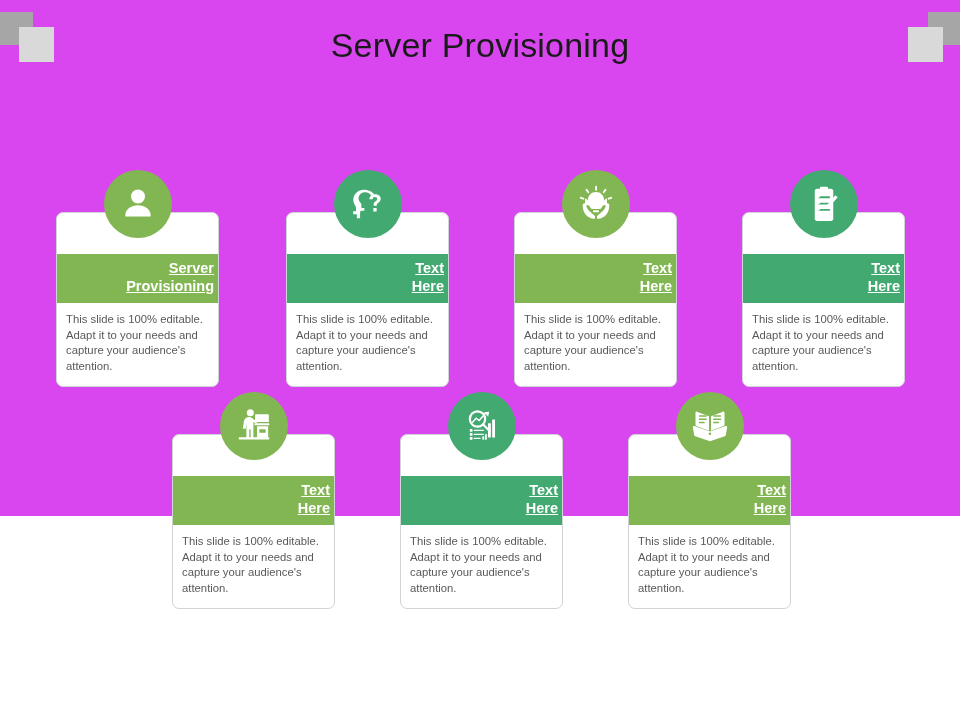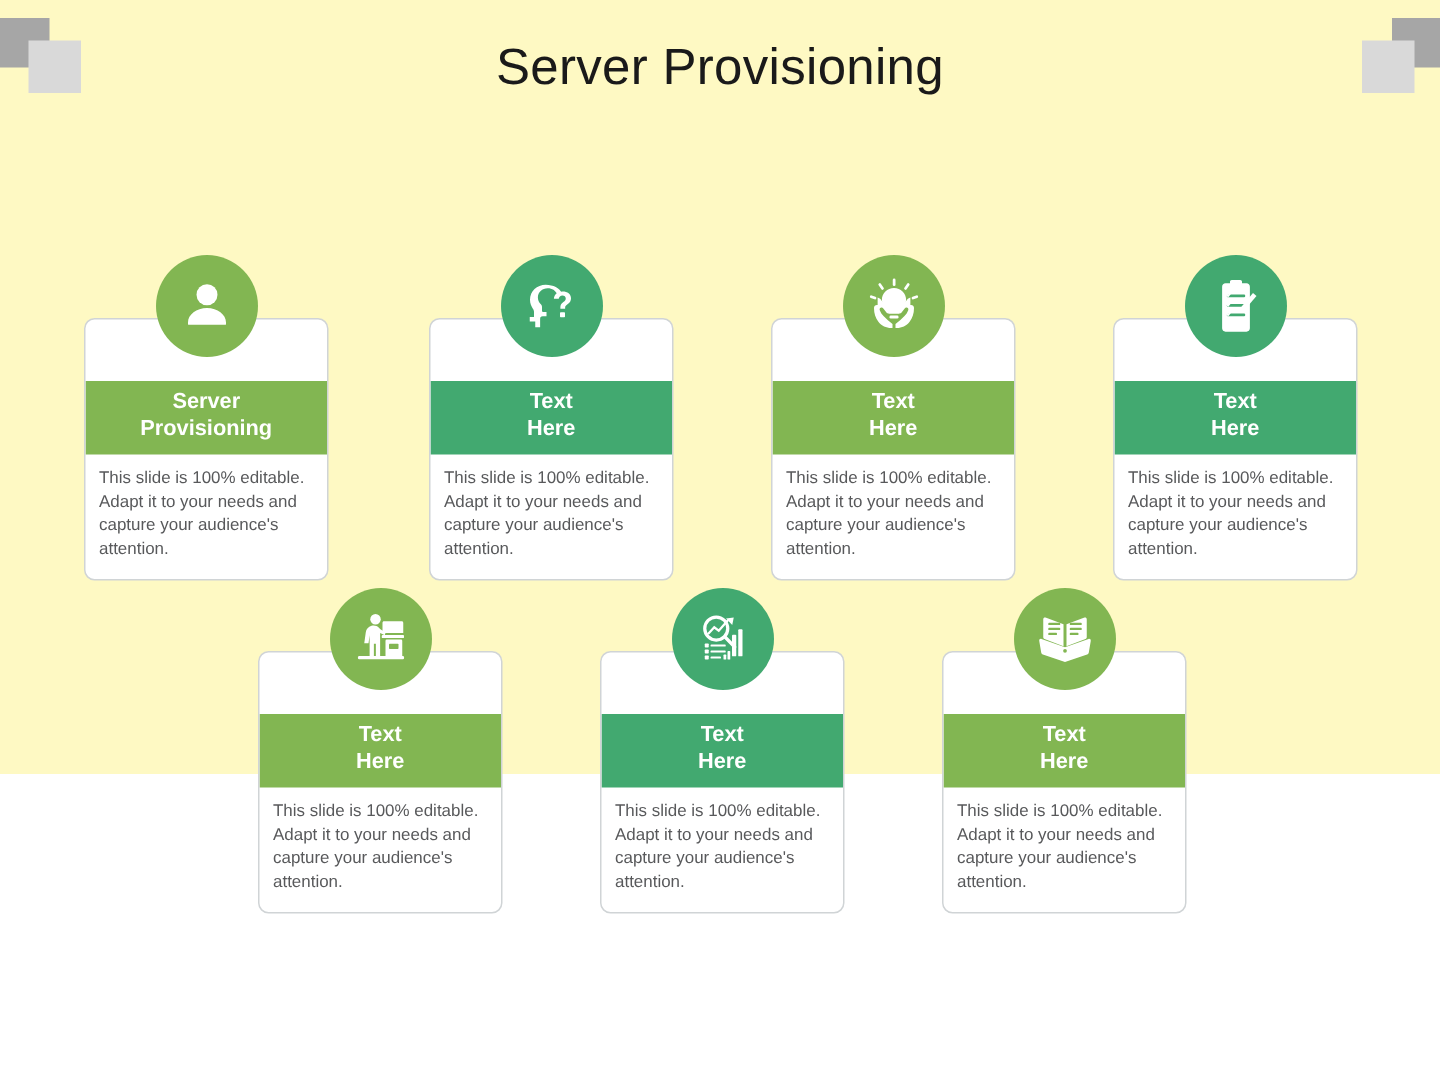--- a/index.html
+++ b/index.html
@@ -9,21 +9,21 @@
     height: 720px;
     background: #ffffff;
     font-family: "Liberation Sans", sans-serif;
     overflow: hidden;
   }
 
   #slide {
     position: relative;
     width: 960px;
     height: 516px;
-    background: #fef9c3;
+    background: #d946ef;
   }
 
   
   .deco { position: absolute; }
   .deco-dark  { background: #a6a6a6; }
   .deco-light { background: #d9d9d9; }
 
   .deco-tl-dark  { left: 0px;   top: 12px; width: 33px; height: 33px; }
   .deco-tl-light { left: 19px;  top: 27px; width: 35px; height: 35px; }
   .deco-tr-dark  { left: 928px; top: 12px; width: 33px; height: 33px; }
@@ -69,25 +69,26 @@
     border-radius: 7px;
     overflow: hidden;
     z-index: 1;
   }
 
   .card-spacer { height: 41px; }
 
   .card-band {
     width: 100%;
     padding: 6px 4px 8px;
-    text-align: center;
+    text-align: right;
     color: #ffffff;
     font-size: 14.5px;
     font-weight: bold;
     line-height: 1.22;
+    text-decoration: underline;
   }
 
   .card-body {
     padding: 9px 9px 12px;
     font-size: 11.3px;
     line-height: 1.37;
     color: #58595b;
   }
 
   .green-light { background: #82b652; }

